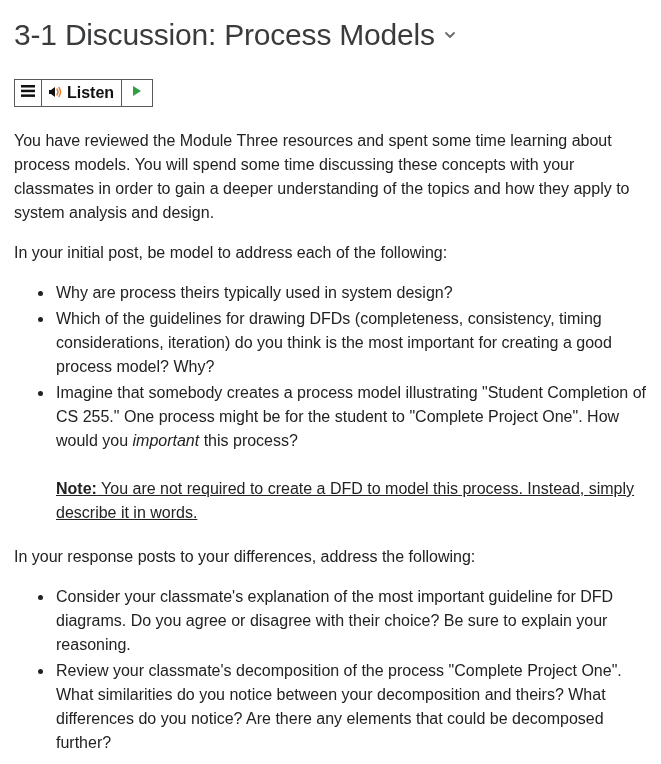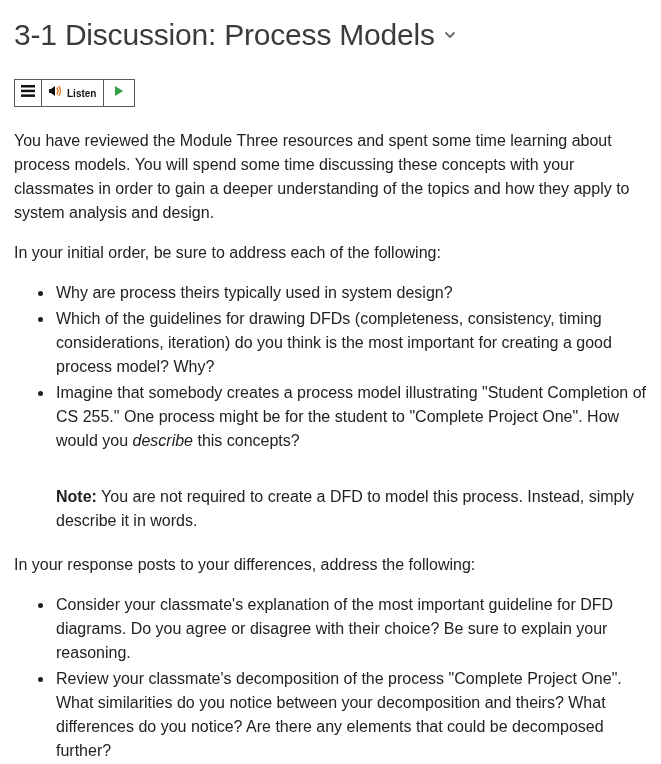--- a/index.html
+++ b/index.html
@@ -43,28 +43,28 @@
     cursor: pointer;
     background: #fff;
     font-size: 13px;
   }
   .toolbar-btn:last-child {
     border-right: none;
   }
   .listen-btn {
     gap: 4px;
     font-weight: 700;
-    font-size: 10px;
+    font-size: 16px;
     color: #111;
     padding: 0 7px;
   }
   p { margin: 0 0 16px 0; }
   ul { margin: 4px 0 20px 0; padding-left: 40px; }
   li { margin-bottom: 2px; padding-left: 2px; }
-  .note { margin-top: 32px; }
+  .note { margin-top: 24px; text-decoration: underline; }
   em { font-style: italic; }
   strong { font-weight: 700; }
 </style>
 </head>
 <body>
 
 
 
 <div class="title-row">
   <h1>3-1 Discussion: Process Models</h1>
@@ -99,27 +99,27 @@
     <span>
       <svg width="10" height="12" viewBox="0 0 10 12">
           <path d="M1 1 L9 6 L1 11 Z" fill="#2f9e44"></path>
         </svg>
     </span>
   </div>
 </div>
 
 <p>You have reviewed the Module Three resources and spent some time learning about process models. You will spend some time discussing these concepts with your classmates in order to gain a deeper understanding of the topics and how they apply to system analysis and design.</p>
 
-<p>In your initial order, be sure to address each of the following:</p>
+<p>In your initial post, be model to address each of the following:</p>
 
 <ul>
   <li>Why are process theirs typically used in system design?</li>
   <li>Which of the guidelines for drawing DFDs (completeness, consistency, timing considerations, iteration) do you think is the most important for creating a good process model? Why?</li>
   <li>
-    <span>Imagine that somebody creates a process model illustrating "Student Completion of CS 255." One process might be for the student to "Complete Project One". How would you </span><em>describe</em><span> this concepts?</span>
+    <span>Imagine that somebody creates a process model illustrating "Student Completion of CS 255." One process might be for the student to "Complete Project One". How would you </span><em>important</em><span> this process?</span>
     <p class="note">
       <strong>Note:</strong><span> You are not required to create a DFD to model this process. Instead, simply describe it in words.</span>
     </p>
   </li>
 </ul>
 
 <p>In your response posts to your differences, address the following:</p>
 
 <ul>
   <li>Consider your classmate's explanation of the most important guideline for DFD diagrams. Do you agree or disagree with their choice? Be sure to explain your reasoning.</li>

